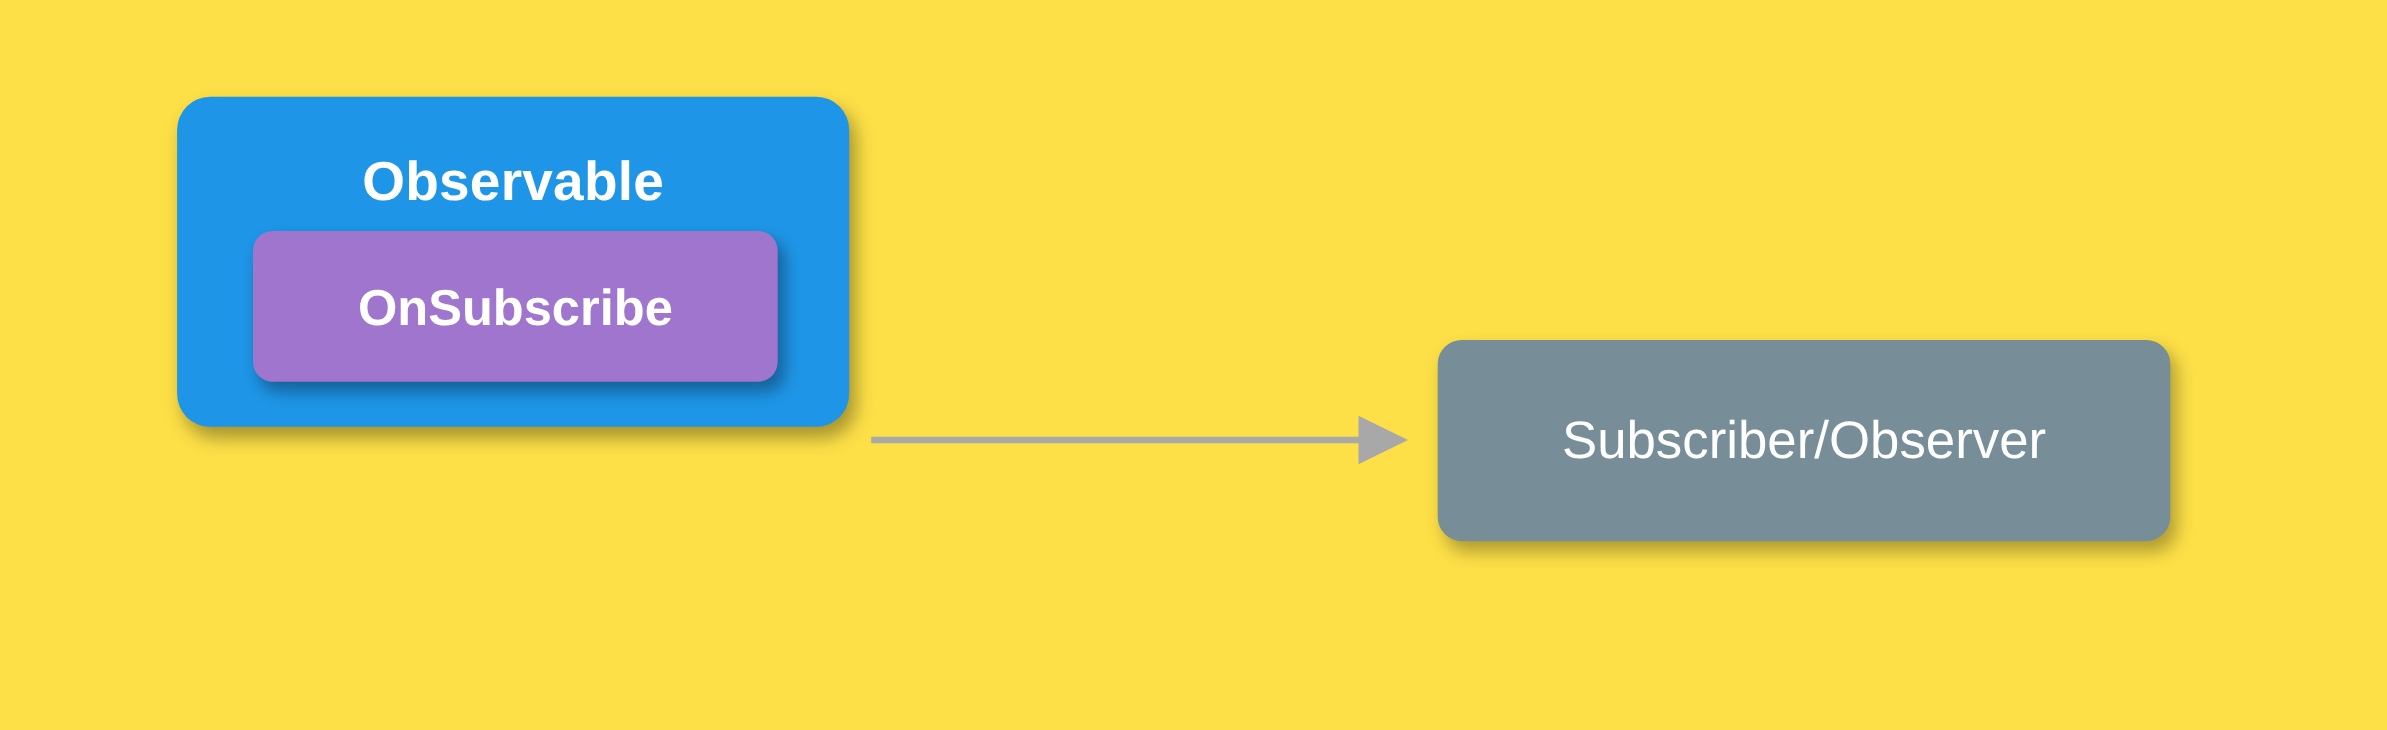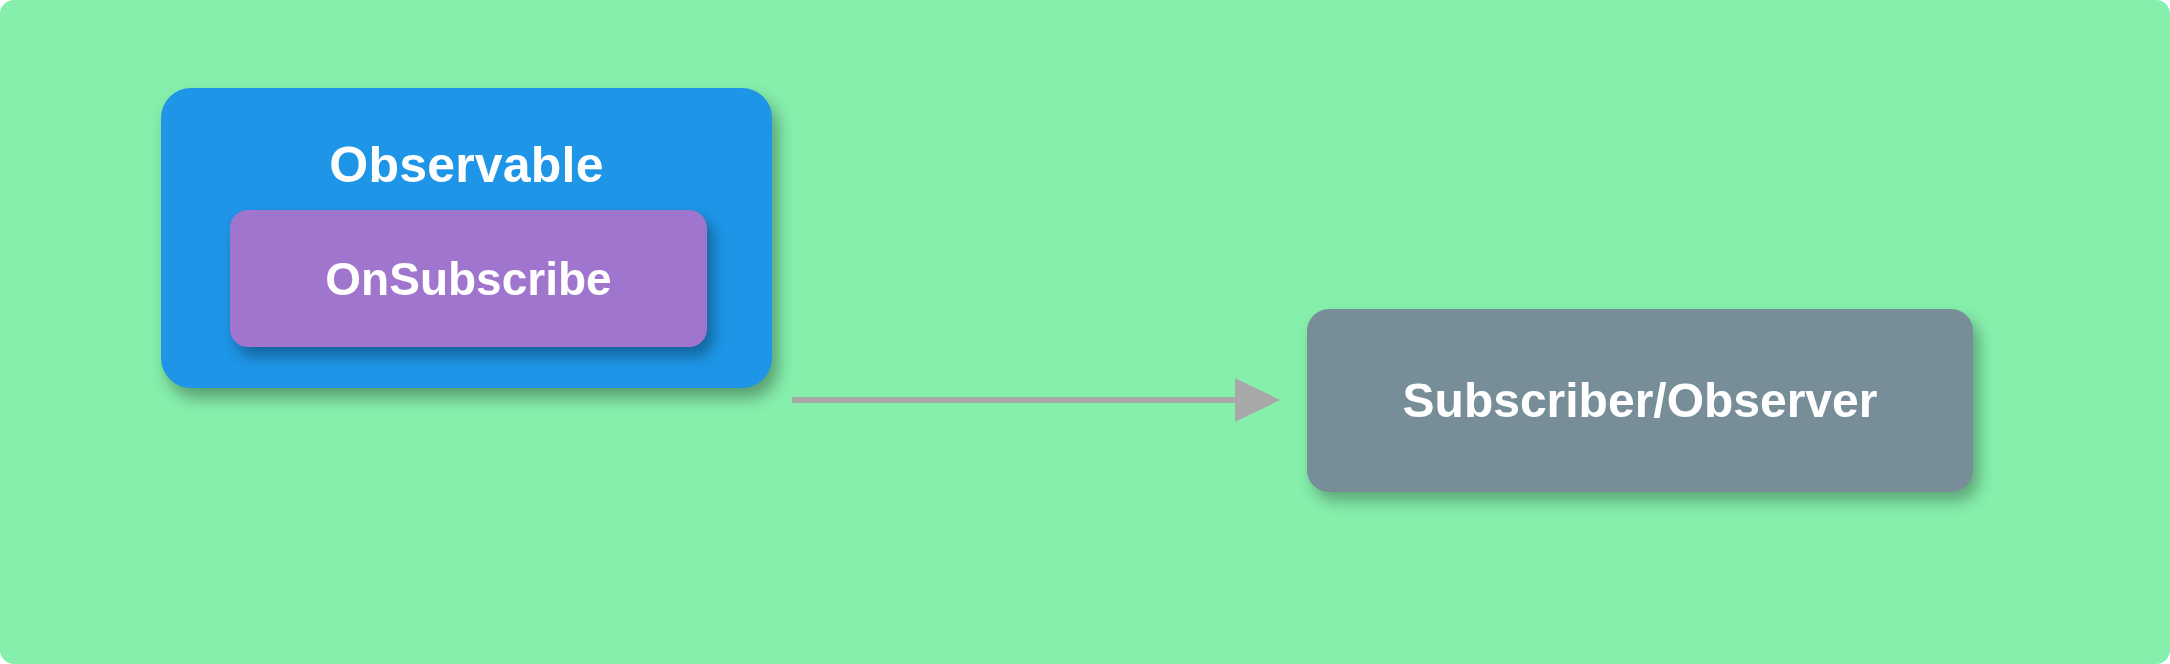--- a/index.html
+++ b/index.html
@@ -11,22 +11,21 @@
     width: 2170px;
     height: 664px;
     font-family: "Liberation Sans", sans-serif;
     overflow: hidden;
   }
 
   #canvas {
     position: relative;
     width: 2170px;
     height: 664px;
-    background: #86efac;
-    border-radius: 14px;
+    background: #fde047;
   }
 
   
   .node-observable {
     position: absolute;
     left: 161px;
     top: 88px;
     width: 611px;
     height: 300px;
     background: #1e95e6;
@@ -88,21 +87,21 @@
   }
   .node-subscriber-label {
     position: absolute;
     left: 0;
     right: 0;
     top: 50%;
     transform: translateY(-50%);
     text-align: center;
     color: #ffffff;
     font-size: 48px;
-    font-weight: bold;
+    font-weight: normal;
     line-height: 1;
     white-space: nowrap;
   }
 
   
   .edge-subscribe {
     position: absolute;
     left: 780px;
     top: 300px;
     width: 510px;

